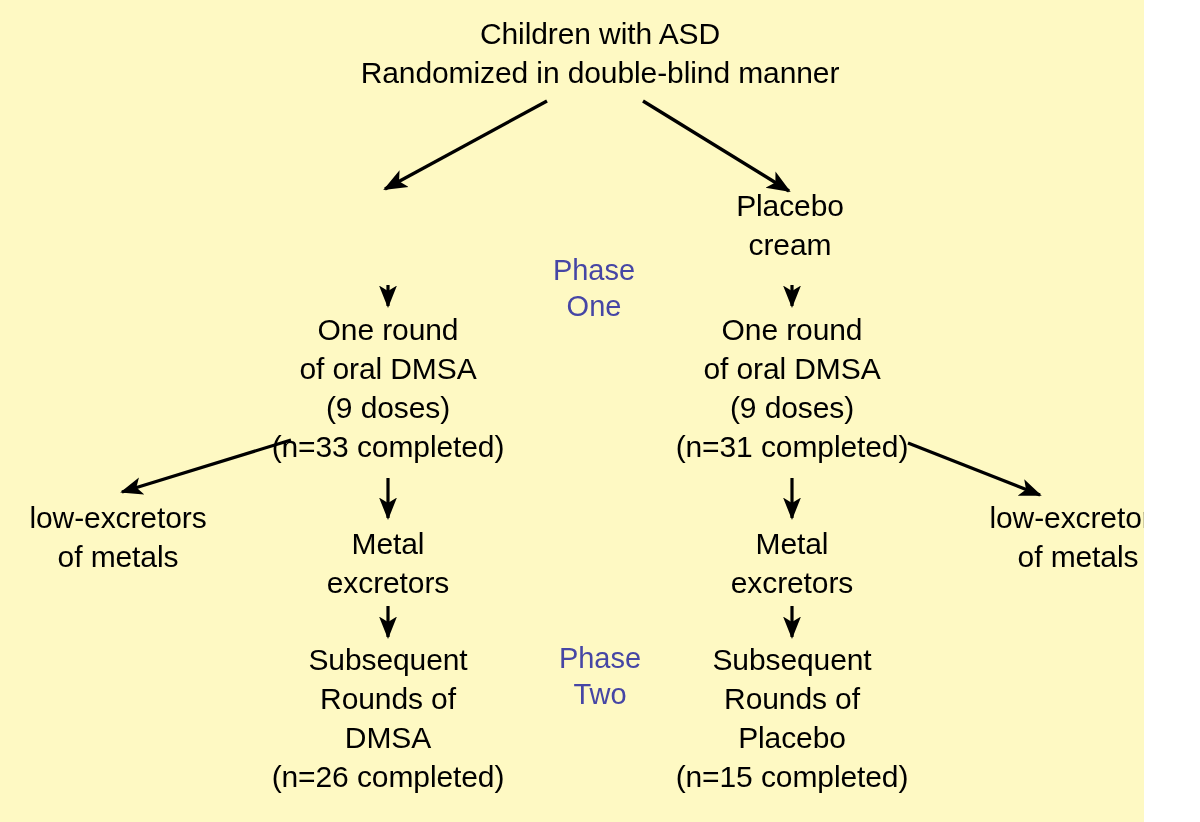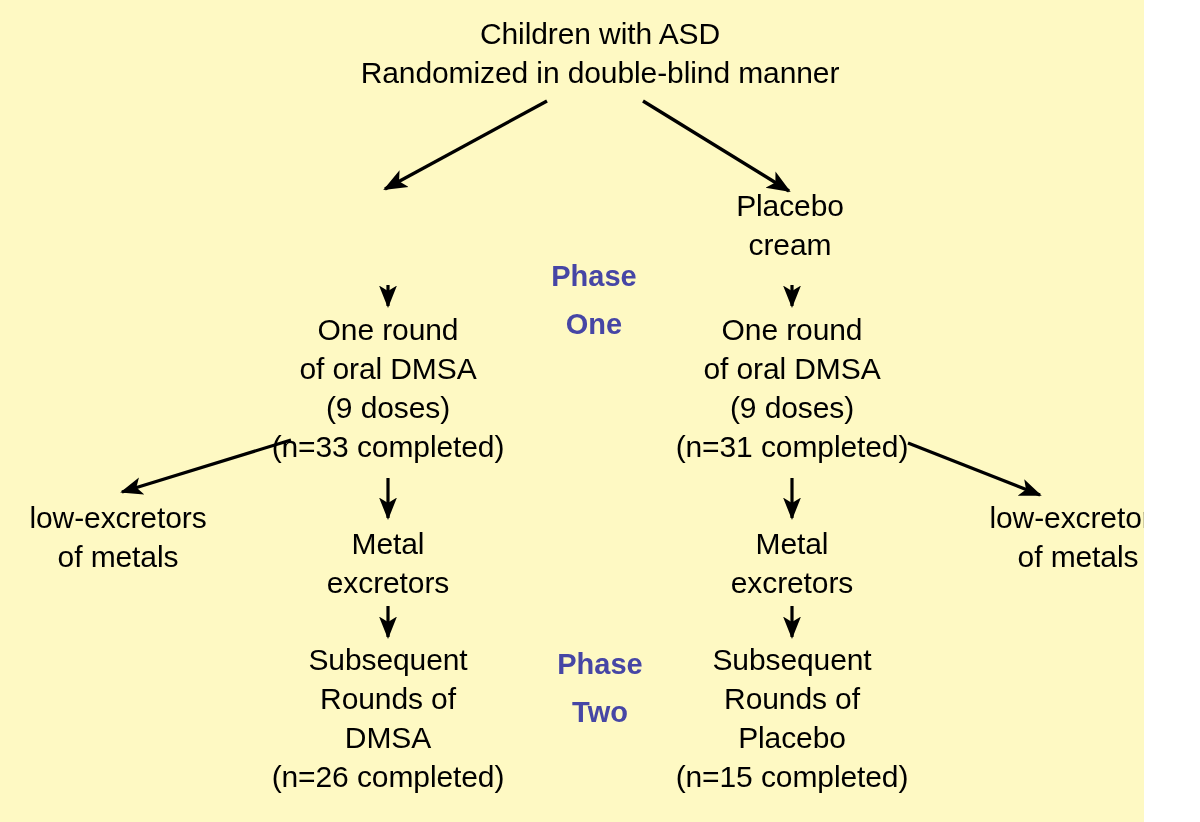--- a/index.html
+++ b/index.html
@@ -33,22 +33,22 @@
     font-size: 30px;
     line-height: 39px;
     color: #000000;
     white-space: pre;
     letter-spacing: -0.1px;
   }
   .phase {
     position: absolute;
     text-align: center;
     font-size: 29px;
-    line-height: 48px;
-    font-weight: bold;
+    line-height: 36px;
+    font-weight: normal;
     color: #4646a5;
     white-space: pre;
   }
   
   #node-root        { left: 360px; top: 14px;  width: 480px; }
   #node-topical     { left: 268px; top: 186px; width: 240px; }
   #node-placebo     { left: 672px; top: 186px; width: 236px; }
   #node-dmsa-left   { left: 250px; top: 310px; width: 276px; }
   #node-dmsa-right  { left: 654px; top: 310px; width: 276px; }
   #node-lowex-left  { left: 4px;   top: 498px; width: 228px; }

